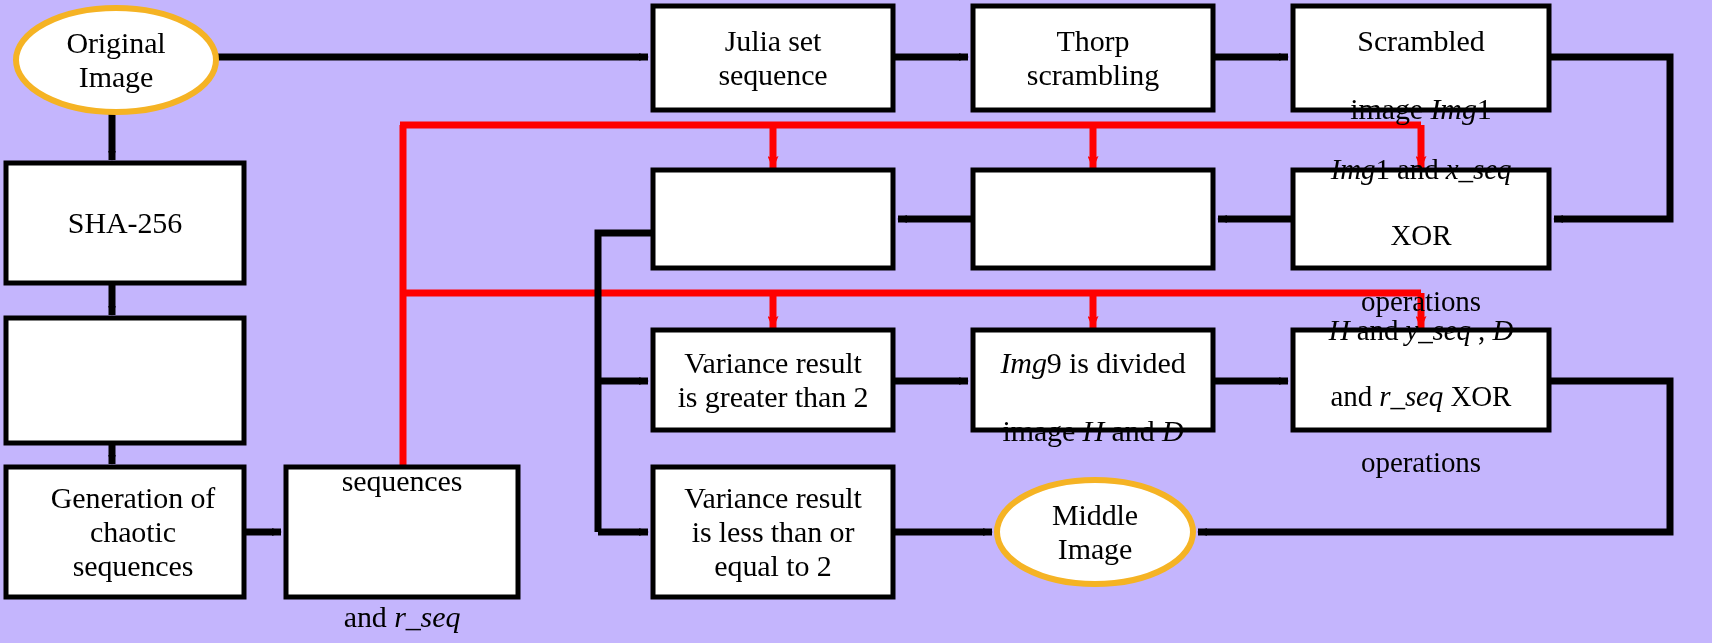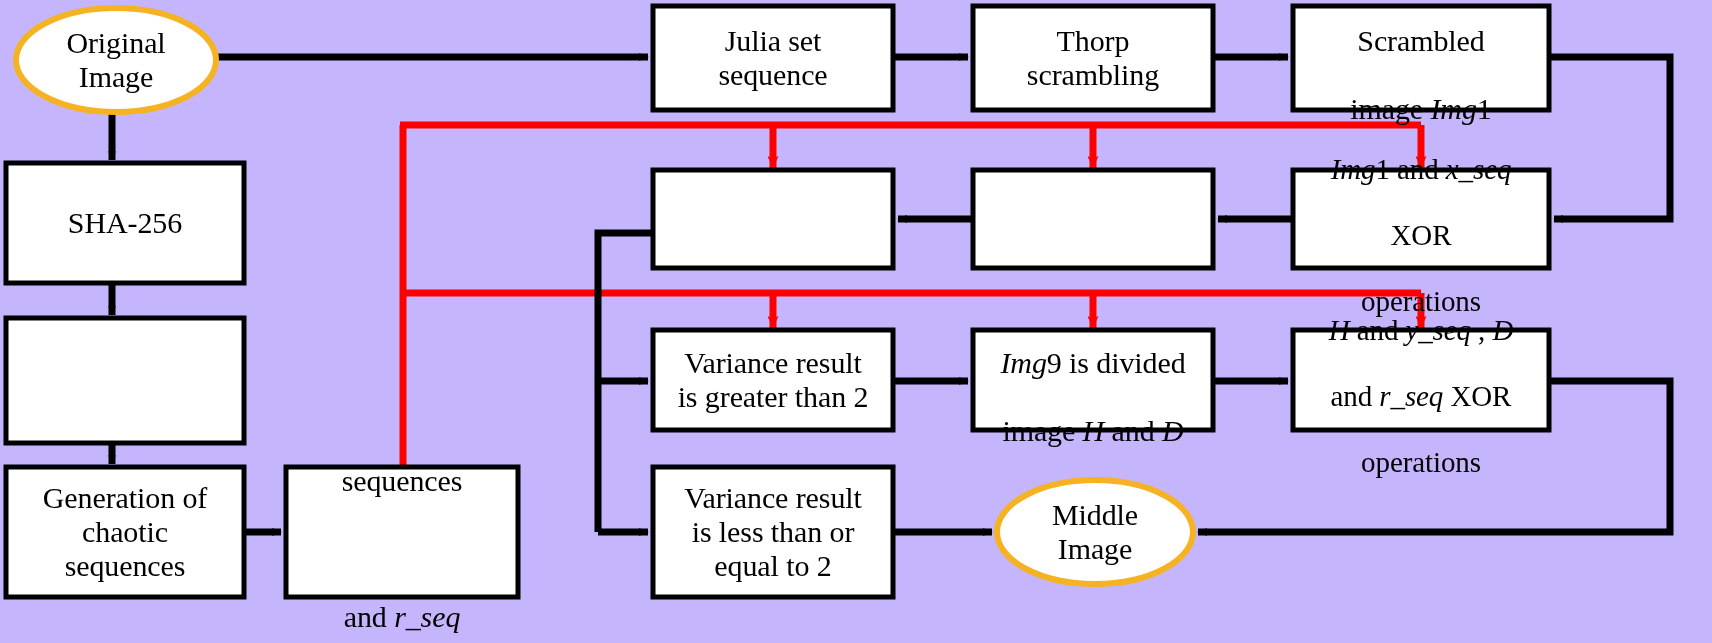--- a/index.html
+++ b/index.html
@@ -133,21 +133,21 @@
       <ellipse cx="1095" cy="532" rx="98" ry="52" fill="#ffffff" stroke="#f5b324" stroke-width="6"></ellipse>
     </g>
   </svg>
 
   <div class="node-text" style="left:16px;  top:8px;   width:200px; height:104px;">Original
 Image</div>
 
   <div class="node-text" style="left:6px;   top:163px; width:238px; height:120px;">SHA-256</div>
 
 
-  <div class="node-text" style="left:6px;   top:467px; width:238px; height:130px;">Generation of
+  <div class="node-text" style="left:14px;   top:467px; width:238px; height:130px;">Generation of
 chaotic
 sequences</div>
 
   <div class="node-text" style="left:286px; top:467px; width:232px; height:130px;">
     <div style="display:block; line-height:1.14;">
       <span>sequences</span><br>
       <br>
       <span>and </span><span class="italic">r_seq</span>
     </div>
   </div>

